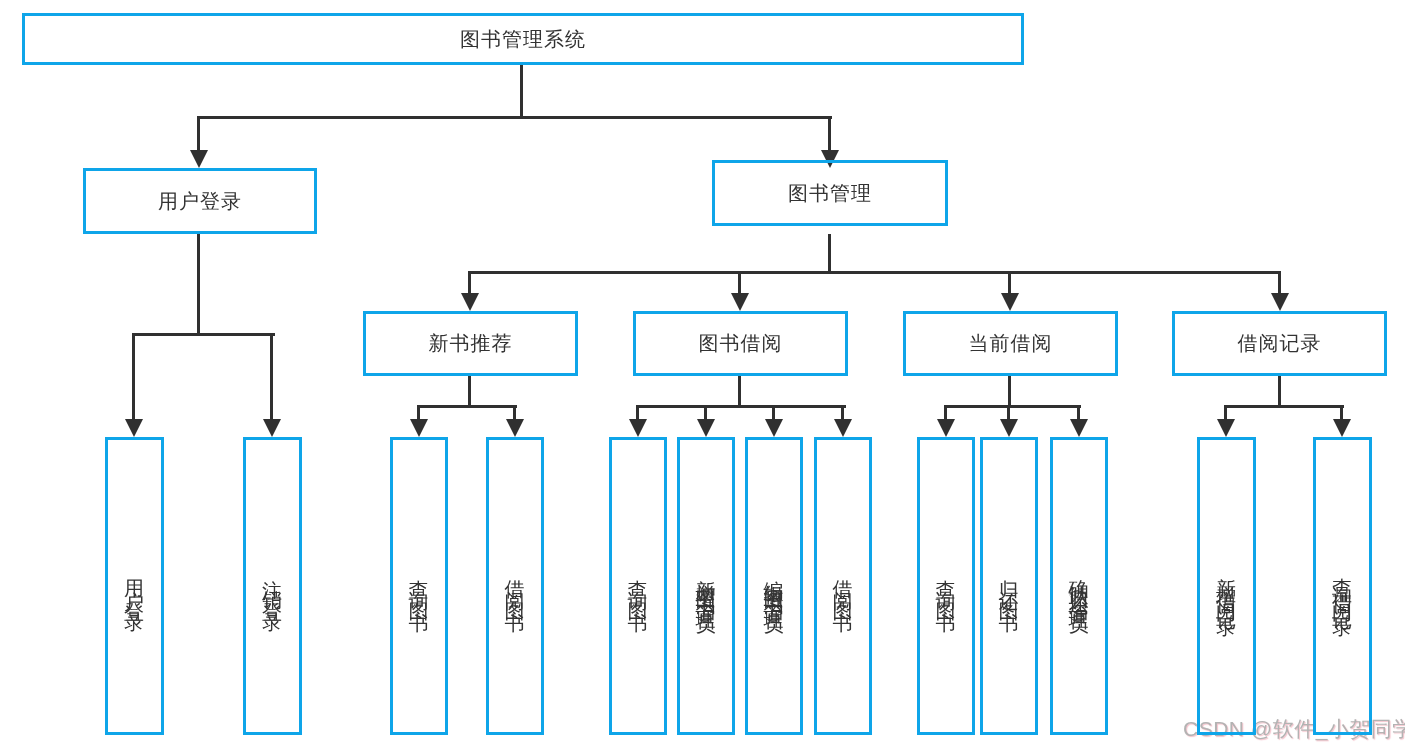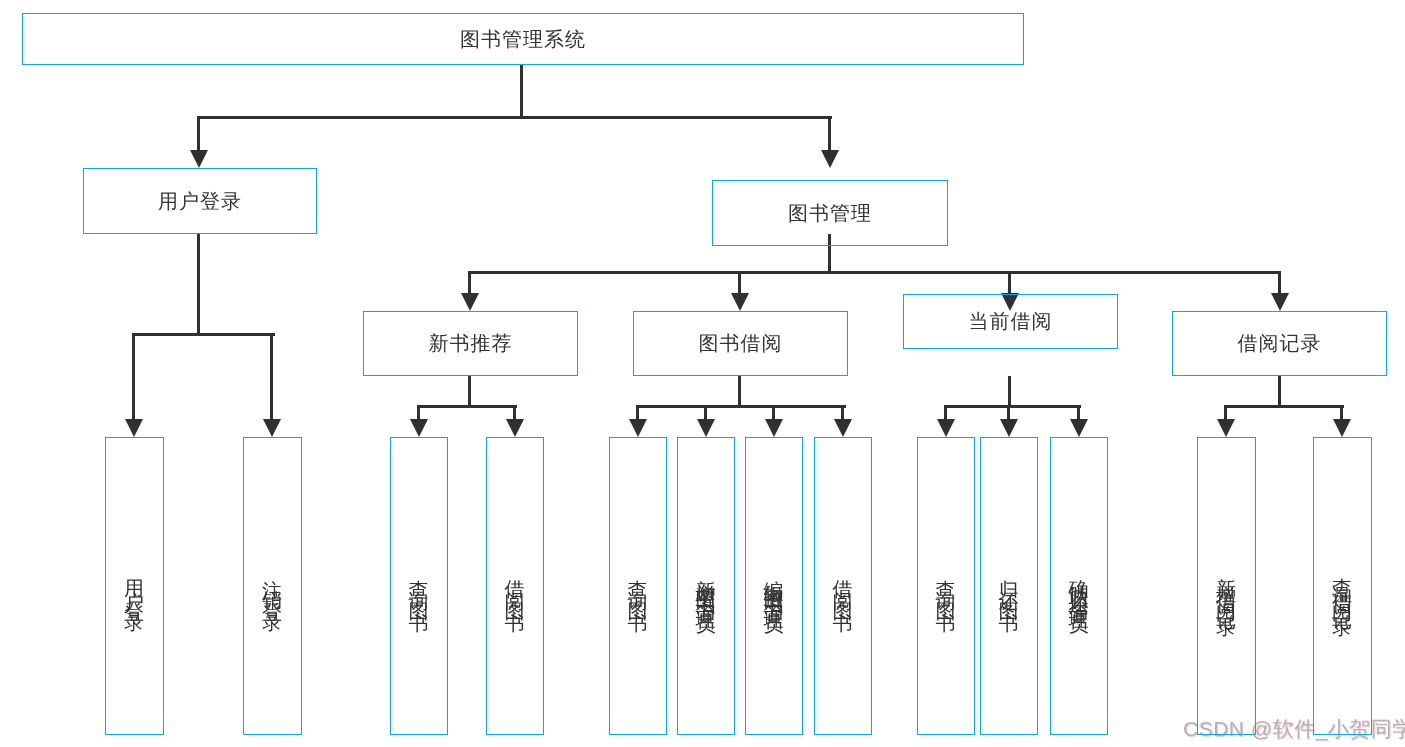--- a/index.html
+++ b/index.html
@@ -6,21 +6,21 @@
   #stage{
     position:relative;
     width:1405px;height:747px;
     background:#ffffff;
     font-family:"Liberation Sans", sans-serif;
     overflow:hidden;
   }
   .box{
     position:absolute;
     box-sizing:border-box;
-    border:1px solid #0ea5e9;
+    border:3px solid #0ea5e9;
     background:transparent;
     display:flex;align-items:center;justify-content:center;
     color:#333333;
     z-index:2;
   }
   .hnode{font-size:20px;letter-spacing:1px;}
   .leaf{z-index:2;}
   .leaf .vtext{
     writing-mode:vertical-rl;
     text-orientation:mixed;
@@ -59,21 +59,21 @@
   <div class="vl" style="left:520px;top:65px;width:3px;height:53px;"></div>
   <div class="hl" style="left:197px;top:116px;width:635px;height:3px;"></div>
   <div class="vl" style="left:197px;top:118px;width:3px;height:32px;"></div>
   <div class="arrow" style="left:190px;top:150px;"></div>
   <div class="vl" style="left:828px;top:118px;width:3px;height:32px;"></div>
   <div class="arrow" style="left:821px;top:150px;"></div>
 
   <div class="box hnode" style="left:83px;top:168px;width:234px;height:66px;">
     <span>用户登录</span>
   </div>
-  <div class="box hnode" style="left:712px;top:180px;width:236px;height:66px;">
+  <div class="box hnode" style="left:712px;top:160px;width:236px;height:66px;">
     <span>图书管理</span>
   </div>
 
   <div class="vl" style="left:197px;top:234px;width:3px;height:101px;"></div>
   <div class="hl" style="left:132px;top:333px;width:143px;height:3px;"></div>
   <div class="vl" style="left:132px;top:335px;width:3px;height:84px;"></div>
   <div class="arrow" style="left:125px;top:419px;"></div>
   <div class="vl" style="left:270px;top:335px;width:3px;height:84px;"></div>
   <div class="arrow" style="left:263px;top:419px;"></div>
 
@@ -87,21 +87,21 @@
   <div class="arrow" style="left:1001px;top:293px;"></div>
   <div class="vl" style="left:1278px;top:273px;width:3px;height:20px;"></div>
   <div class="arrow" style="left:1271px;top:293px;"></div>
 
   <div class="box hnode" style="left:633px;top:311px;width:215px;height:65px;">
     <span>图书借阅</span>
   </div>
   <div class="box hnode" style="left:363px;top:311px;width:215px;height:65px;">
     <span>新书推荐</span>
   </div>
-  <div class="box hnode" style="left:903px;top:294px;width:215px;height:55px;">
+  <div class="box hnode" style="left:903px;top:311px;width:215px;height:65px;">
     <span>当前借阅</span>
   </div>
   <div class="box hnode" style="left:1172px;top:311px;width:215px;height:65px;">
     <span>借阅记录</span>
   </div>
 
   <div class="vl" style="left:468px;top:376px;width:3px;height:31px;"></div>
   <div class="vl" style="left:738px;top:376px;width:3px;height:31px;"></div>
   <div class="vl" style="left:1008px;top:376px;width:3px;height:31px;"></div>
   <div class="vl" style="left:1278px;top:376px;width:3px;height:31px;"></div>

